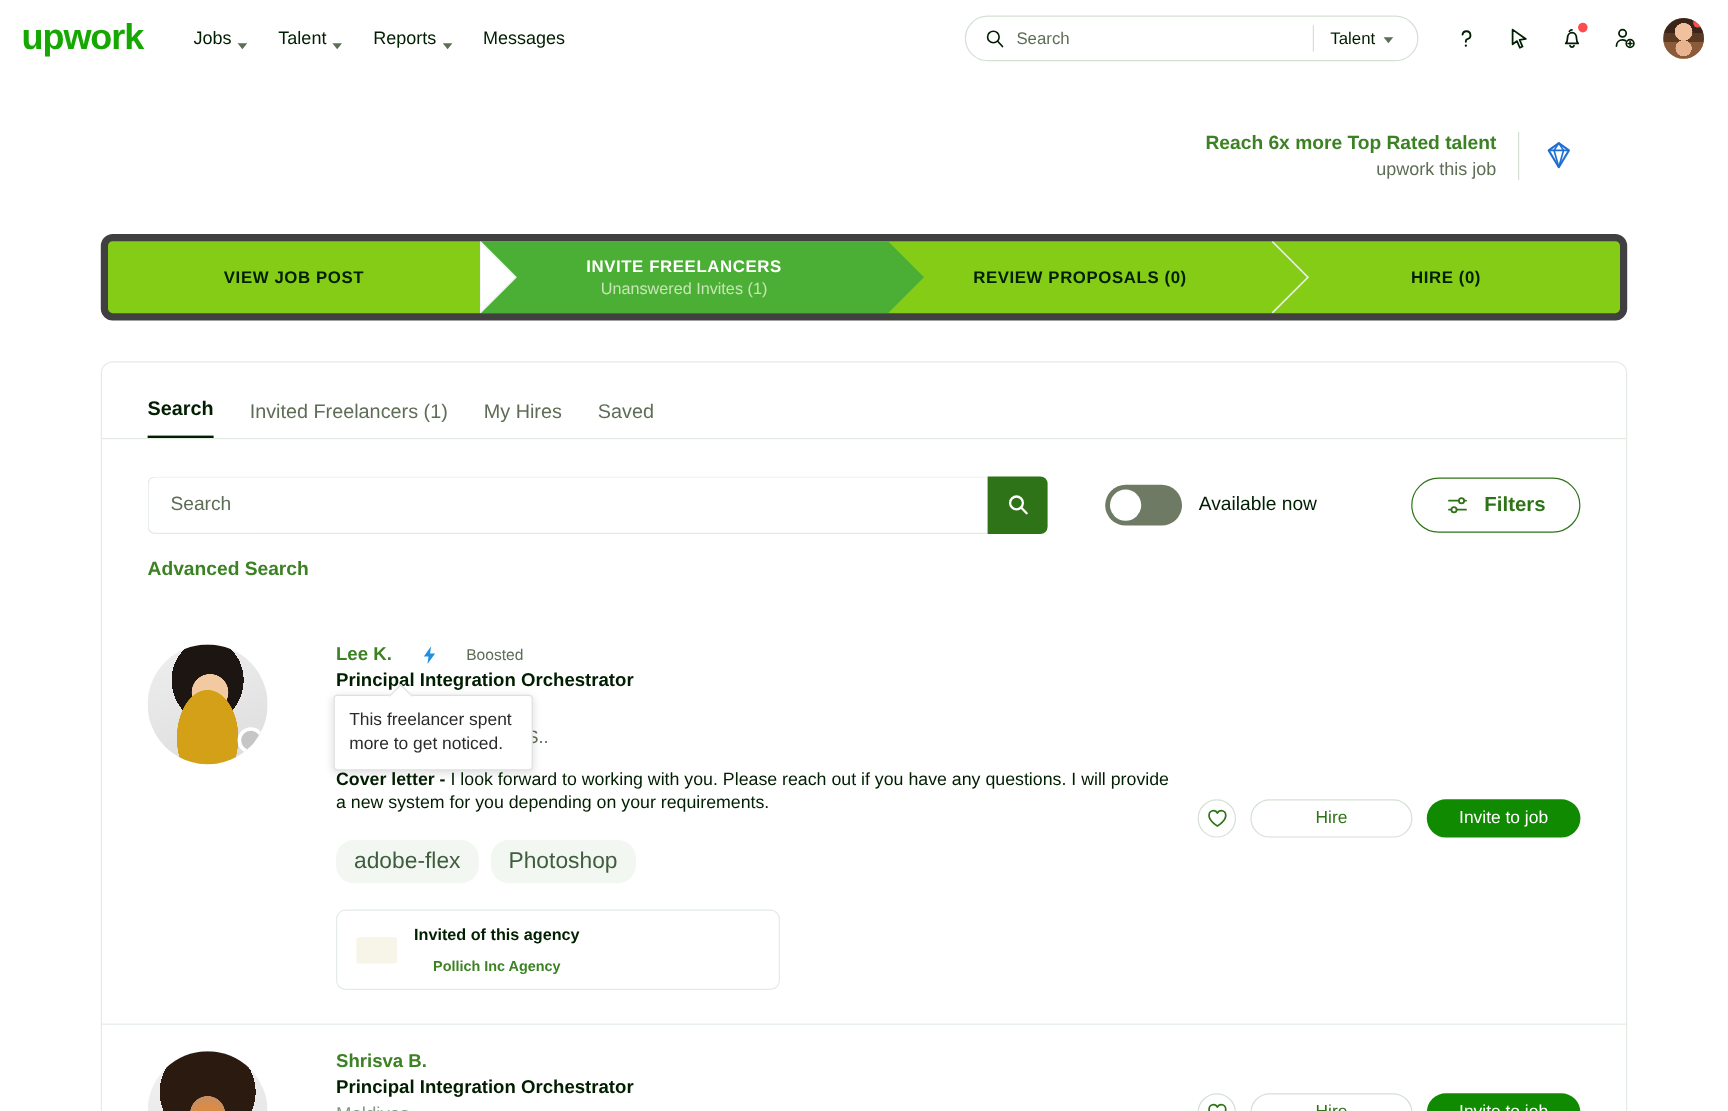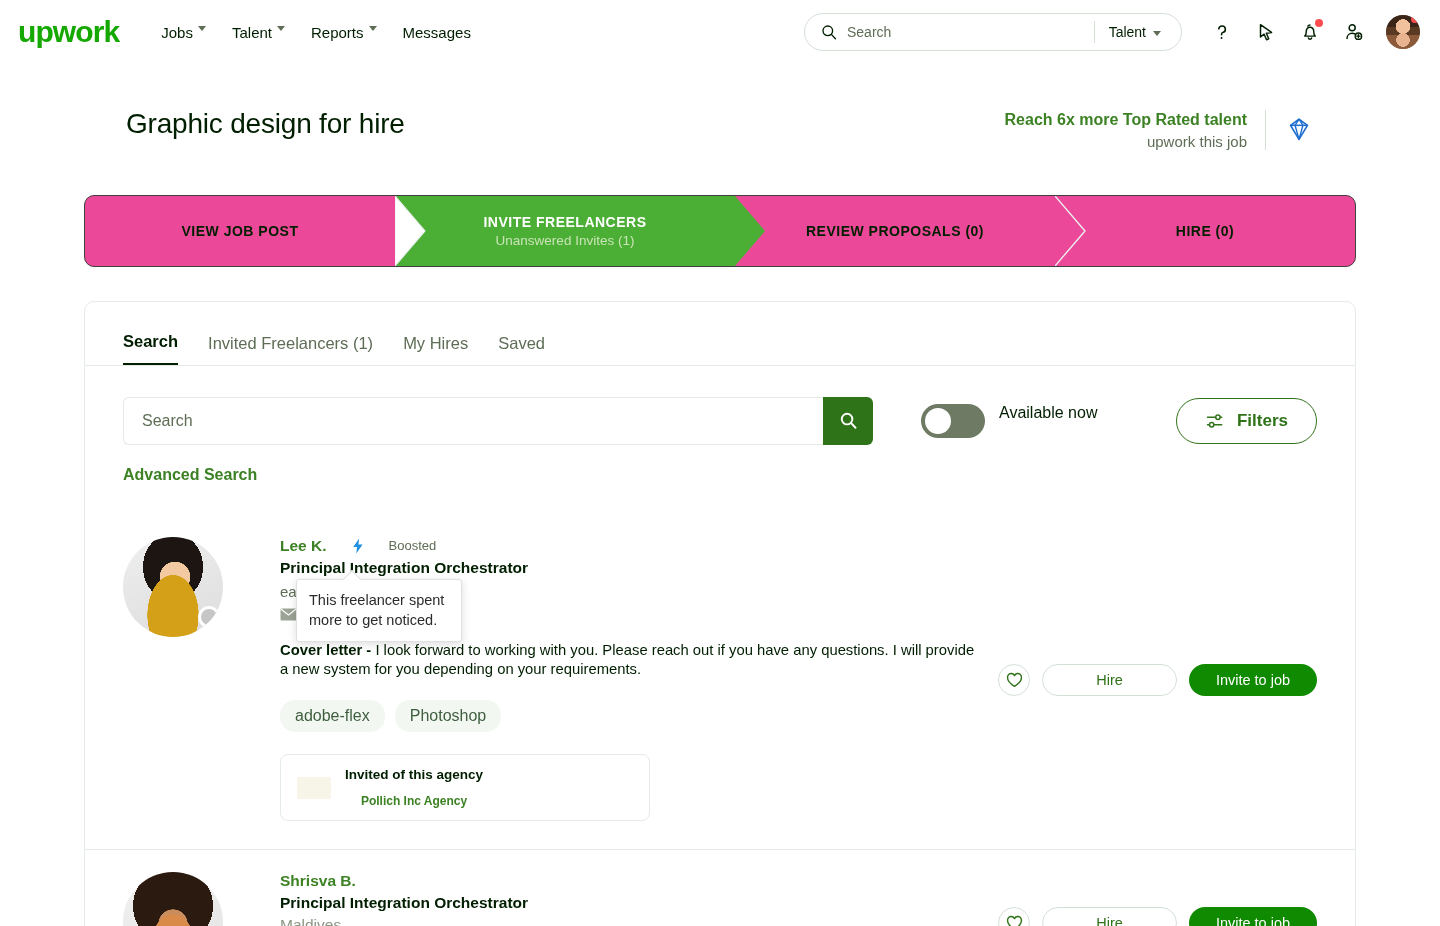--- a/index.html
+++ b/index.html
@@ -25,21 +25,21 @@
     color: #14a800;
     letter-spacing: -0.9px;
     margin-right: 42px;
     line-height: 1;
     font-family: "Liberation Sans", sans-serif;
   }
   .nav-links { display: flex; align-items: center; gap: 26px; }
   .nav-link {
     font-size: 15px;
     color: #001e00;
-    display: flex; align-items: flex-start; gap: 5px;
+    display: flex; align-items: flex-end; gap: 5px;
     cursor: pointer;
     white-space: nowrap;
   }
   .caret {
     width: 0; height: 0;
     border-left: 4px solid transparent;
     border-right: 4px solid transparent;
     border-top: 5px solid #5e6d55;
     display: inline-block;
     margin-top: 2px;
@@ -145,24 +145,24 @@
   .upgrade-sep {
     width: 1px; height: 40px; background: #d5e0d5;
     margin: 0 18px;
   }
   .gem-icon { width: 30px; height: 30px; cursor: pointer; }
 
   
   .stepper {
     margin: 42px 0 0 0;
     height: 72px;
-    border: 1px solid #404040;
+    border: 6px solid #404040;
     border-radius: 10px;
     display: flex;
-    background: #ec4899;
+    background: #84cc16;
     overflow: hidden;
     position: relative;
   }
   .step {
     flex: 1;
     display: flex; flex-direction: column;
     align-items: center; justify-content: center;
     position: relative;
     cursor: pointer;
     text-align: center;
@@ -241,21 +241,21 @@
   .big-search input::placeholder { color: #5e6d55; }
   .big-search-btn {
     width: 50px;
     background: #2f7318;
     border: none;
     border-radius: 0 6px 6px 0;
     display: flex; align-items: center; justify-content: center;
     cursor: pointer;
   }
   .toggle-wrap {
-    display: flex; 
+    display: flex; align-items: center;
     gap: 14px;
     margin-left: 48px;
   }
   .toggle {
     width: 64px; height: 34px;
     border-radius: 17px;
     background: #6e7a63;
     position: relative;
     cursor: pointer;
     flex: none;
@@ -366,21 +366,21 @@
     font-size: 14.8px;
     line-height: 1.26;
     color: #001e00;
     max-width: 960px;
   }
   .cover b { font-weight: 700; }
   .tags { display: flex; gap: 10px; margin-top: 22px; }
   .tag {
     background: #f2f7f2;
     color: #3e5e3e;
-    font-size: 16px;
+    font-size: 19px;
     padding: 7px 15px;
     border-radius: 15px;
     cursor: pointer;
   }
   .agency-box {
     margin-top: 22px;
     width: 370px;
     border: 1px solid #e4ebe4;
     border-radius: 8px;
     padding: 12px 16px;
@@ -431,21 +431,21 @@
     background: #108a00;
     color: #fff;
     font-size: 14.5px;
     font-family: "Liberation Sans", sans-serif;
     cursor: pointer;
   }
 
   
   .tooltip {
     position: absolute;
-    left: 296px; top: 579px;
+    left: 278px; top: 579px;
     width: 166px;
     background: #fff;
     border: 1px solid #e0e0e0;
     border-radius: 3px;
     box-shadow: 0 2px 8px rgba(0,0,0,0.14);
     padding: 10px 12px;
     font-size: 14.5px;
     line-height: 1.4;
     color: #2b2b2b;
     z-index: 50;
@@ -532,21 +532,20 @@
         <span class="face"></span>
         <span class="dot-badge"></span>
       </div>
     </div>
   </div>
 </div>
 
 <div class="page">
 
   <div class="title-row">
-    <div class="page-title">Graphic design for hire</div>
     <div class="upgrade-block">
       <div class="upgrade-text">
         <div class="upgrade-head">Reach 6x more Top Rated talent</div>
         <div class="upgrade-sub">upwork this job</div>
       </div>
       <div class="upgrade-sep"></div>
       <svg class="gem-icon" viewBox="0 0 32 32">
         <path d="M7 11 L16 4.5 L25 11 L16 26 Z" fill="none" stroke="#1f6fd0" stroke-width="1.8" stroke-linejoin="round"></path>
         <line x1="7" y1="11" x2="25" y2="11" stroke="#1f6fd0" stroke-width="1.6"></line>
         <line x1="11.8" y1="11" x2="16" y2="26" stroke="#1f6fd0" stroke-width="1.5"></line>

